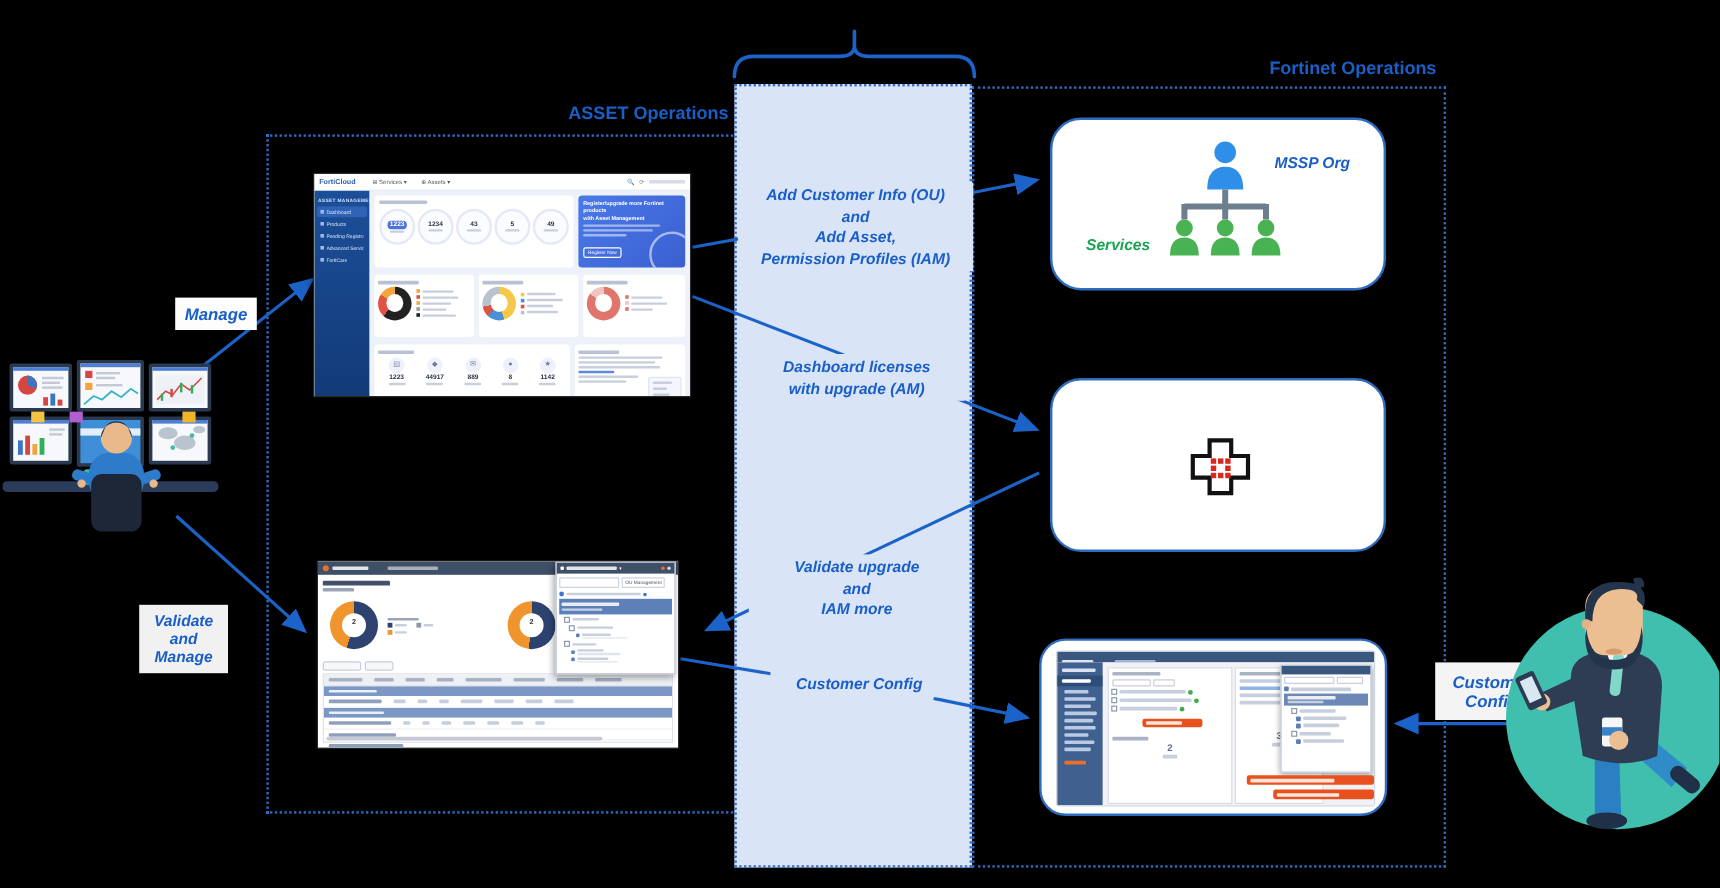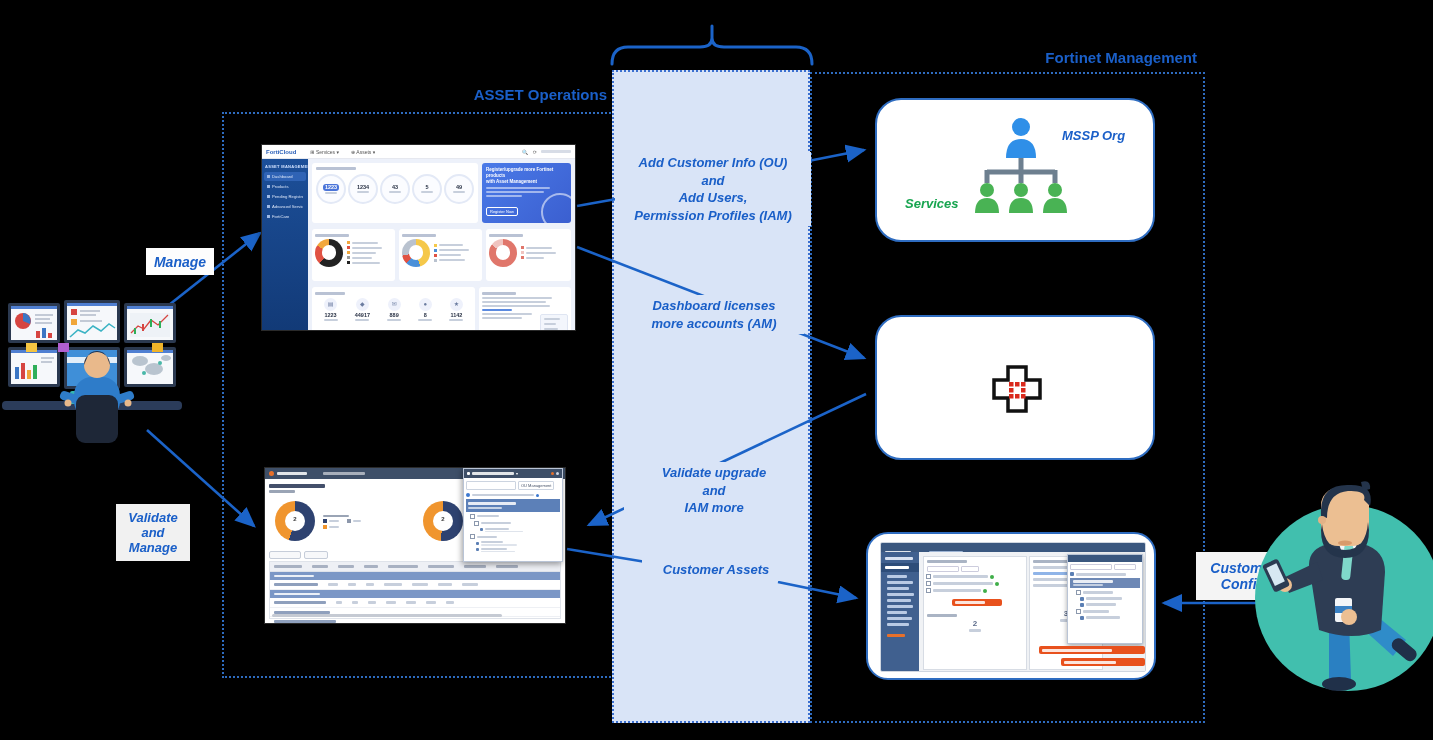--- a/index.html
+++ b/index.html
@@ -49,39 +49,39 @@
     <path d="M793,164 L864,150" marker-end="url(#ah)"></path>
     <path d="M577,247 L864,358" marker-end="url(#ah)"></path>
     <path d="M866,394 L589,525" marker-end="url(#ah)"></path>
     <path d="M567,549 L652,563"></path>
     <path d="M778,582 L856,598" marker-end="url(#ah)"></path>
     <path d="M1297,603 L1164,603" marker-end="url(#ah)"></path>
   </g>
   <path d="M612,64 Q612,47 628,47 L700,47 Q712,47 712,38 L712,26 M712,38 Q712,47 724,47 L796,47 Q812,47 812,64" stroke="#1b63c8" stroke-width="3" fill="none" stroke-linecap="round"></path>
 </svg>
 
-<div class="abs hdr" style="left:1000px;top:49px;width:197px;text-align:right;z-index:4;">Fortinet Management</div>
+<div class="abs hdr" style="left:1000px;top:49px;width:197px;text-align:right;z-index:4;">Fortinet Operations</div>
 <div class="abs hdr" style="left:400px;top:86px;width:207px;text-align:right;z-index:4;">ASSET Operations</div>
 
 <div class="abs flow stepbg" style="left:615px;top:152px;width:188px;z-index:4;">
   <span style="display:block">Add Customer Info (OU)</span>
   <span style="display:block">and</span>
-  <span style="display:block">Add Users,</span>
+  <span style="display:block">Add Asset,</span>
   <span style="display:block">Permission Profiles (IAM)</span>
 </div>
 <div class="abs flow stepbg" style="left:624px;top:295px;width:172px;z-index:4;">
   <span style="display:block">Dashboard licenses</span>
-  <span style="display:block">more accounts (AM)</span>
+  <span style="display:block">with upgrade (AM)</span>
 </div>
 <div class="abs flow stepbg" style="left:624px;top:462px;width:172px;z-index:4;">
   <span style="display:block">Validate upgrade</span>
   <span style="display:block">and</span>
   <span style="display:block">IAM more</span>
 </div>
-<div class="abs flow stepbg" style="left:642px;top:559px;width:140px;z-index:4;">Customer Assets</div>
+<div class="abs flow stepbg" style="left:642px;top:559px;width:140px;z-index:4;">Customer Config</div>
 
 <div class="abs lblbox" style="left:146px;top:248px;width:68px;height:27px;background:#fdfdfd;font-size:14px;z-index:4;">Manage</div>
 <div class="abs lblbox" style="left:116px;top:504px;width:74px;height:57px;background:#f1f1f1;font-size:13px;z-index:4;">
   <span>Validate</span>
   <span>and</span>
   <span>Manage</span>
 </div>
 <div class="abs lblbox" style="left:1196px;top:552px;width:94px;height:48px;background:#f4f4f4;font-size:14px;z-index:4;">
   <span>Customer</span>
   <span>Config</span>

